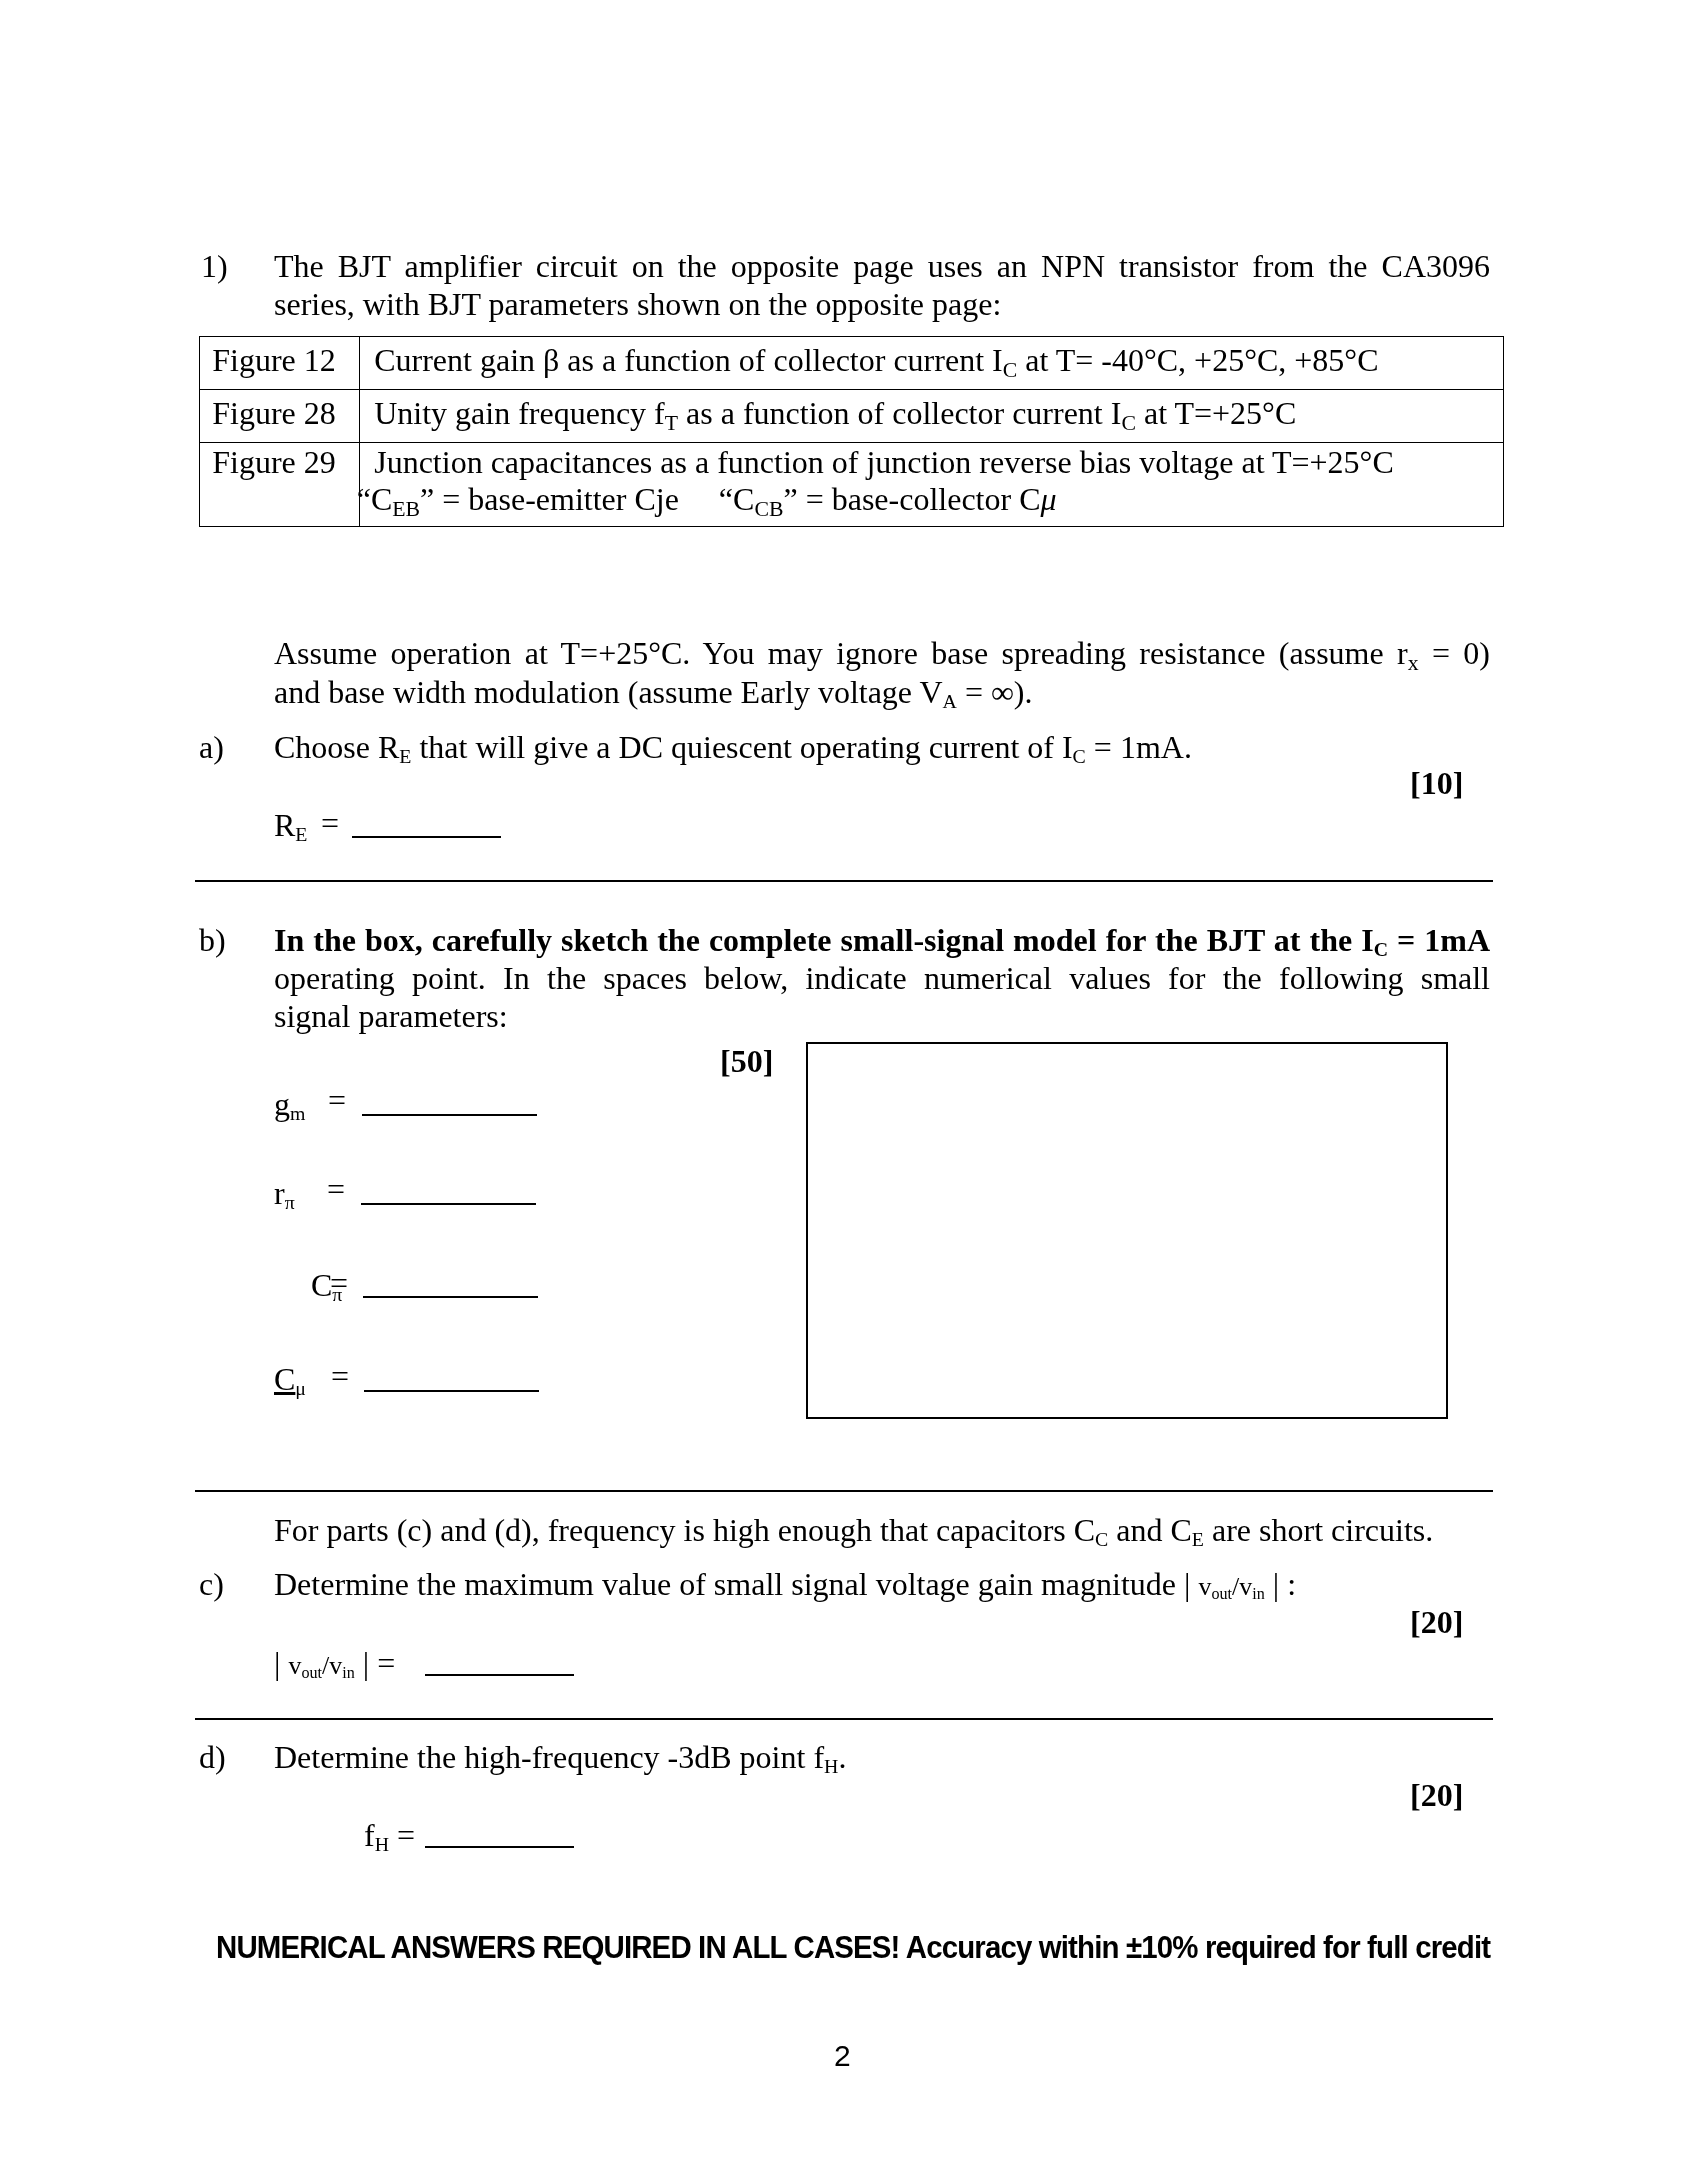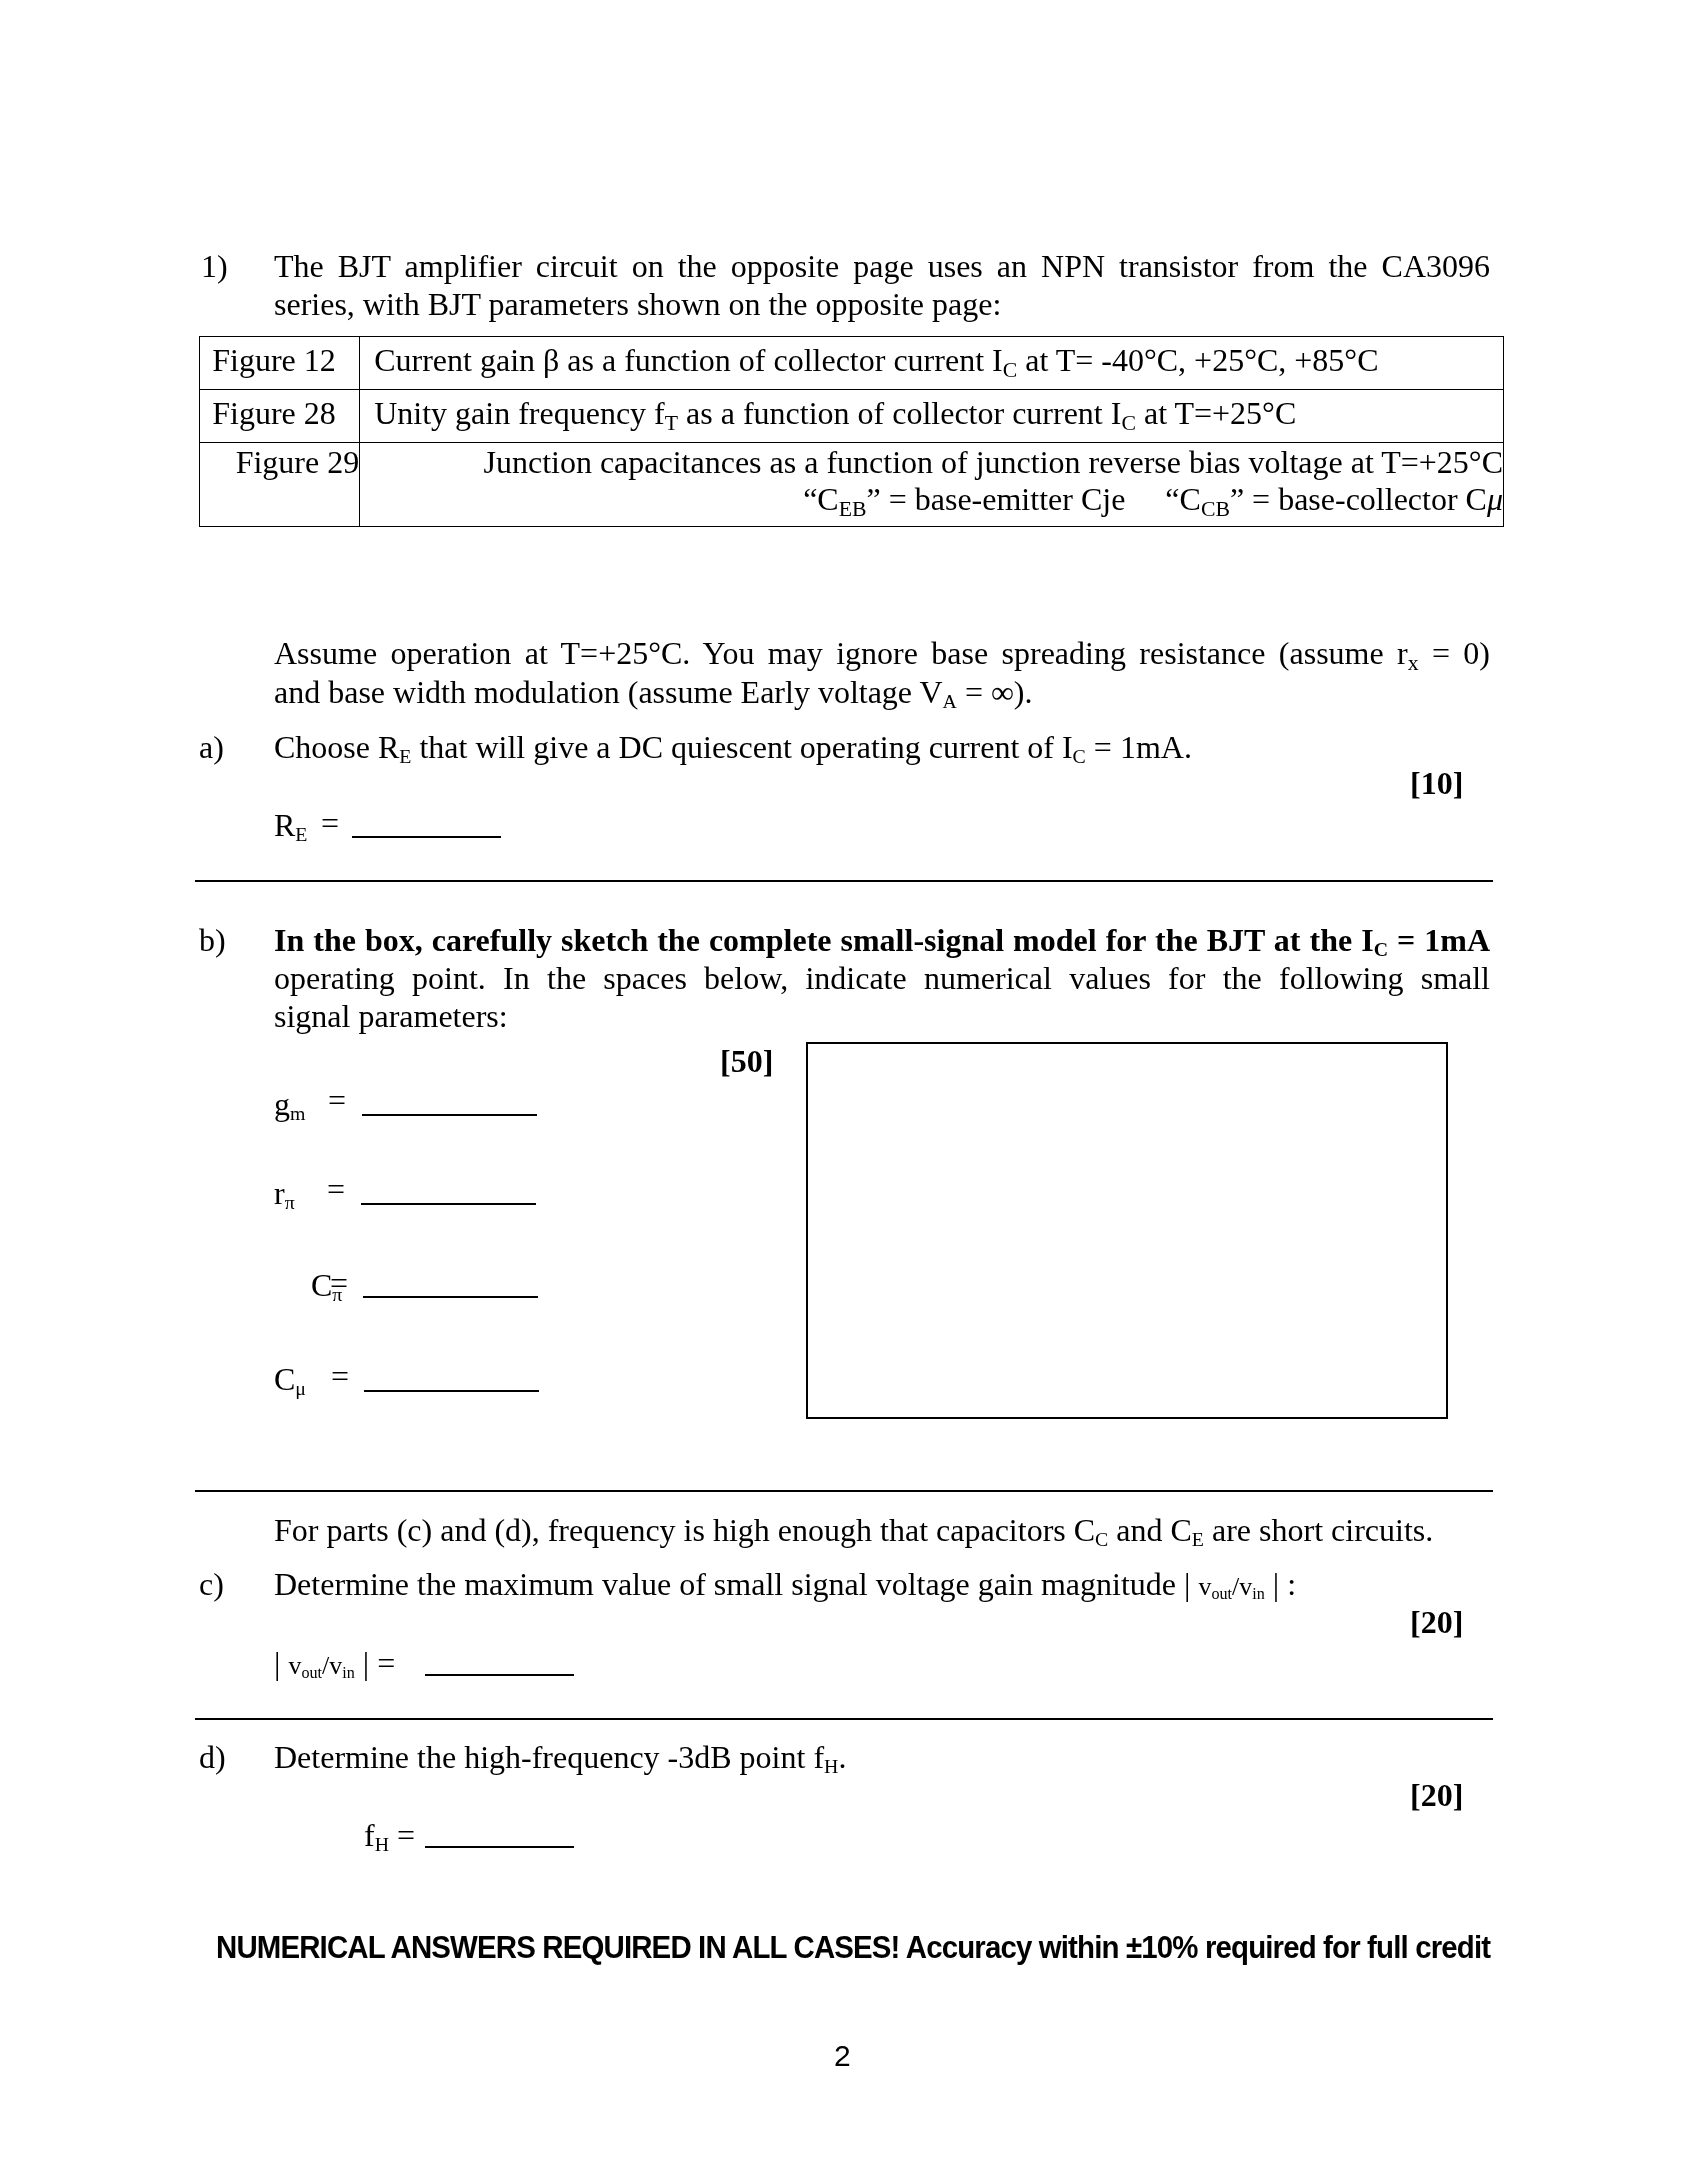--- a/index.html
+++ b/index.html
@@ -13,21 +13,21 @@
   .score { font-size: 32px; font-weight: bold; }
   .hr { position: absolute; height: 1.7px; background: #000; }
   .blank { position: absolute; height: 1.7px; background: #000; }
 
   
   table.figs { position: absolute; left: 199px; top: 336px; width: 1305px;
                border-collapse: collapse; font-size: 32px; border-radius: 28px; }
   table.figs td { border: 1.7px solid #000; padding: 0 0 0 14px; vertical-align: top; line-height: 37px; }
   table.figs td.figcol { width: 147px; padding-left: 12.2px; }
   table.figs tr.r1 td, table.figs tr.r2 td, table.figs tr.r3 td { height: 47px; padding-top: 5.2px; padding-bottom: 0; }
-  table.figs tr.r4 td { height: 82px; padding-top: 1px; text-align: right; }
+  table.figs tr.r4 td { height: 82px; padding-top: 1px; }
   .r4line2 { margin-left: -17.5px; }
   .ital { font-style: italic; }
 
   .answer-box { position: absolute; left: 806px; top: 1042px; width: 642px; height: 377px;
                 border: 2.6px solid #000; box-sizing: border-box; }
 
   .notice { position: absolute; left: 216px; top: 1930px; width: 1258px; white-space: nowrap;
             font-family: "Liberation Sans", "DejaVu Sans", sans-serif; font-weight: bold;
             font-size: 31px; letter-spacing: -0.9px; transform-origin: left top; }
   .pagenum { position: absolute; left: 834px; top: 2039px;
@@ -85,21 +85,21 @@
 <div class="blank" style="left:362px; top:1114px; width:175px;"><span></span></div>
 
 <div class="abs txt" style="left:274px; top:1174px;"><span>r</span><sub class="smsub">π</sub></div>
 <div class="abs txt" style="left:327px; top:1170px;">=</div>
 <div class="blank" style="left:361px; top:1203px; width:175px;"><span></span></div>
 
 <div class="abs txt" style="left:274px; top:1266px;margin-left:37px;"><span>C</span><sub class="smsub">π</sub></div>
 <div class="abs txt" style="left:330px; top:1264px;">=</div>
 <div class="blank" style="left:363px; top:1296px; width:175px;"><span></span></div>
 
-<div class="abs txt" style="left:274px; top:1360px;"><span>C</span><sub class="smsub">μ</sub></div>
+<div class="abs txt" style="left:274px; top:1360px;text-decoration:underline;"><span>C</span><sub class="smsub">μ</sub></div>
 <div class="abs txt" style="left:331px; top:1357px;">=</div>
 <div class="blank" style="left:364px; top:1390px; width:175px;"><span></span></div>
 
 <div class="hr" style="left:195px; top:1490px; width:1298px;"></div>
 
 <div class="abs txt" style="left:274px; top:1511px;"><span>For parts (c) and (d), frequency is high enough that capacitors C</span><sub class="smsub">C</sub><span> and C</span><sub class="smsub">E</sub><span> are short circuits.</span></div>
 
 <div class="abs txt" style="left:199px; top:1565px;">c)</div>
 <div class="abs txt" style="left:274px; top:1565px;"><span>Determine the maximum value of small signal voltage gain magnitude </span><span>| </span><span style="font-size:26px;"><span>v</span><sub class="smsub">out</sub><span>/v</span><sub class="smsub">in</sub></span><span> | :</span></div>
 <div class="abs score" style="left:1410px; top:1604px;">[20]</div>

